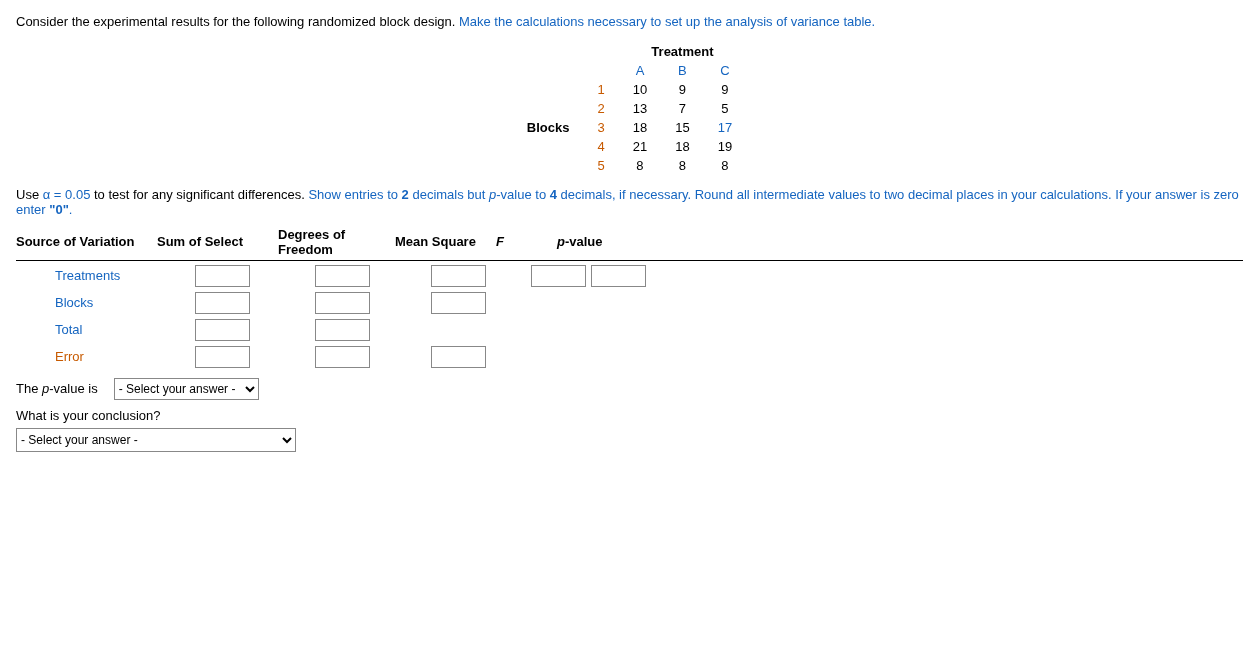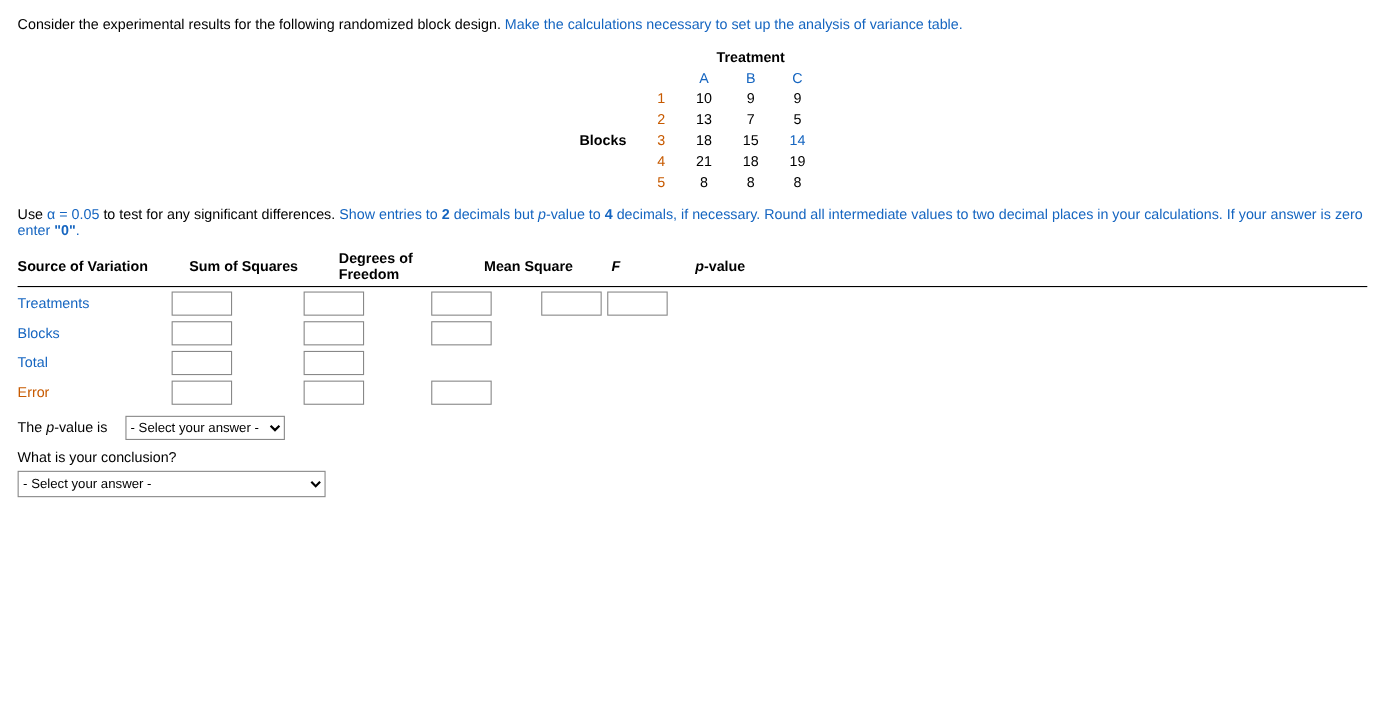--- a/index.html
+++ b/index.html
@@ -50,21 +50,21 @@
       color: #000;
       margin-top: 12px;
     }
     .alpha-line .blue { color: #1565C0; }
     .anova-table-wrapper {
       margin-bottom: 10px;
     }
     .anova-header-row {
       display: flex;
       align-items: center;
-      gap: 16px;
+      gap: 1px;
       border-bottom: 1px solid #000;
       padding-bottom: 3px;
       margin-bottom: 4px;
     }
     .anova-header-row span {
       font-weight: bold;
       font-size: 13px;
     }
     .col-source { width: 140px; }
     .col-ss { width: 120px; }
@@ -73,20 +73,21 @@
     .col-f { width: 60px; }
     .col-pval { width: 80px; }
     .anova-data-row {
       display: flex;
       align-items: center;
       margin-bottom: 5px;
     }
     .anova-data-row .row-label {
       width: 140px;
       font-size: 13px;
+      margin-left: 39px;
     }
     .anova-data-row .row-label.blue { color: #1565C0; }
     .anova-data-row .row-label.dark-blue { color: #003399; }
     .anova-data-row .row-label.orange { color: #C75A00; }
     input[type="text"].anova-input {
       width: 55px;
       height: 22px;
       border: 1px solid #888;
       font-size: 12px;
       padding: 1px 3px;
@@ -152,21 +153,21 @@
       <tr>
         <td class="orange-num">2</td>
         <td>13</td>
         <td>7</td>
         <td>5</td>
       </tr>
       <tr>
         <td class="orange-num">3</td>
         <td>18</td>
         <td>15</td>
-        <td class="blue-num">14</td>
+        <td class="blue-num">17</td>
       </tr>
       <tr>
         <td class="orange-num">4</td>
         <td>21</td>
         <td>18</td>
         <td>19</td>
       </tr>
       <tr>
         <td class="orange-num">5</td>
         <td>8</td>
@@ -177,21 +178,21 @@
   </table>
 </div>
 
 <div class="alpha-line">
   Use <span class="blue">α = 0.05</span> to test for any significant differences. <span class="blue">Show entries to <strong>2</strong> decimals but <em>p</em>-value to <strong>4</strong> decimals, if necessary. Round all intermediate values to two decimal places in your calculations. If your answer is zero enter <strong>"0"</strong>.</span>
 </div>
 
 <div class="anova-table-wrapper">
   <div class="anova-header-row">
     <span class="col-source">Source of Variation</span>
-    <span class="col-ss">Sum of Squares</span>
+    <span class="col-ss">Sum of Select</span>
     <span class="col-df">Degrees of Freedom</span>
     <span class="col-ms">Mean Square</span>
     <span class="col-f"><em>F</em></span>
     <span class="col-pval"><em>p</em>-value</span>
   </div>
 
   <div class="anova-data-row">
     <span class="row-label blue col-source">Treatments</span>
     <span class="col-ss">
       <input type="text" class="anova-input" value="" style="">

